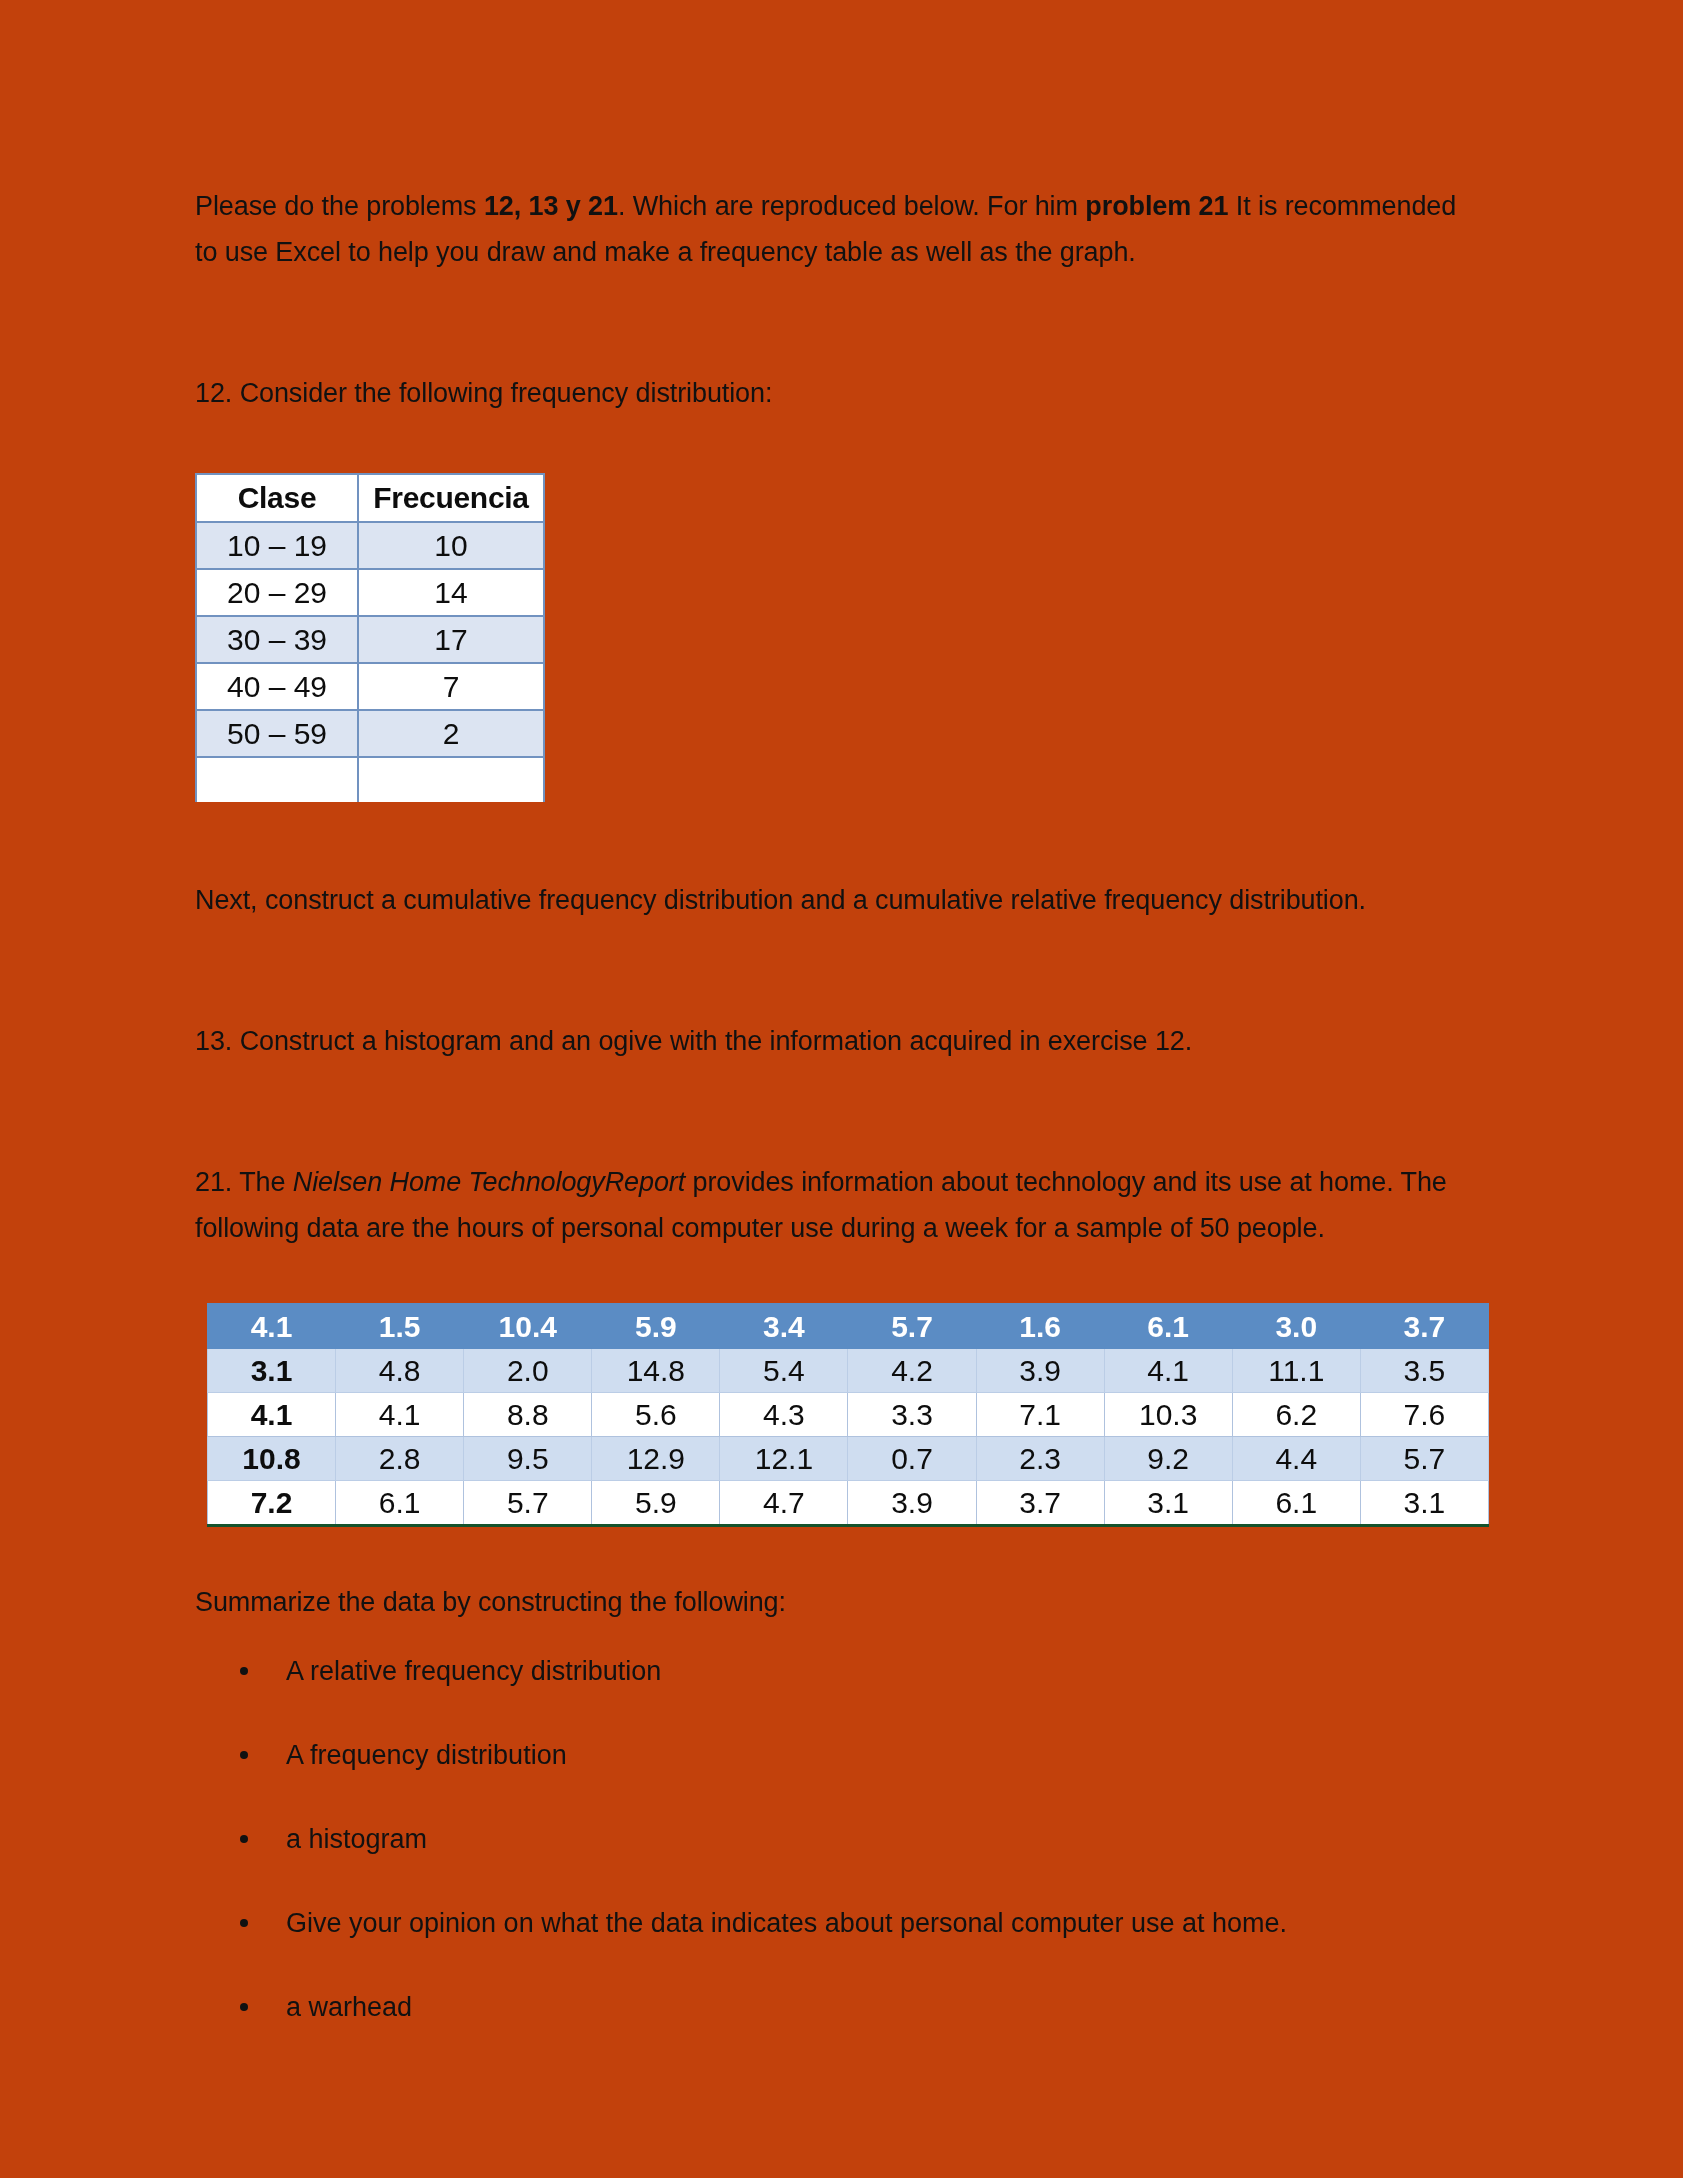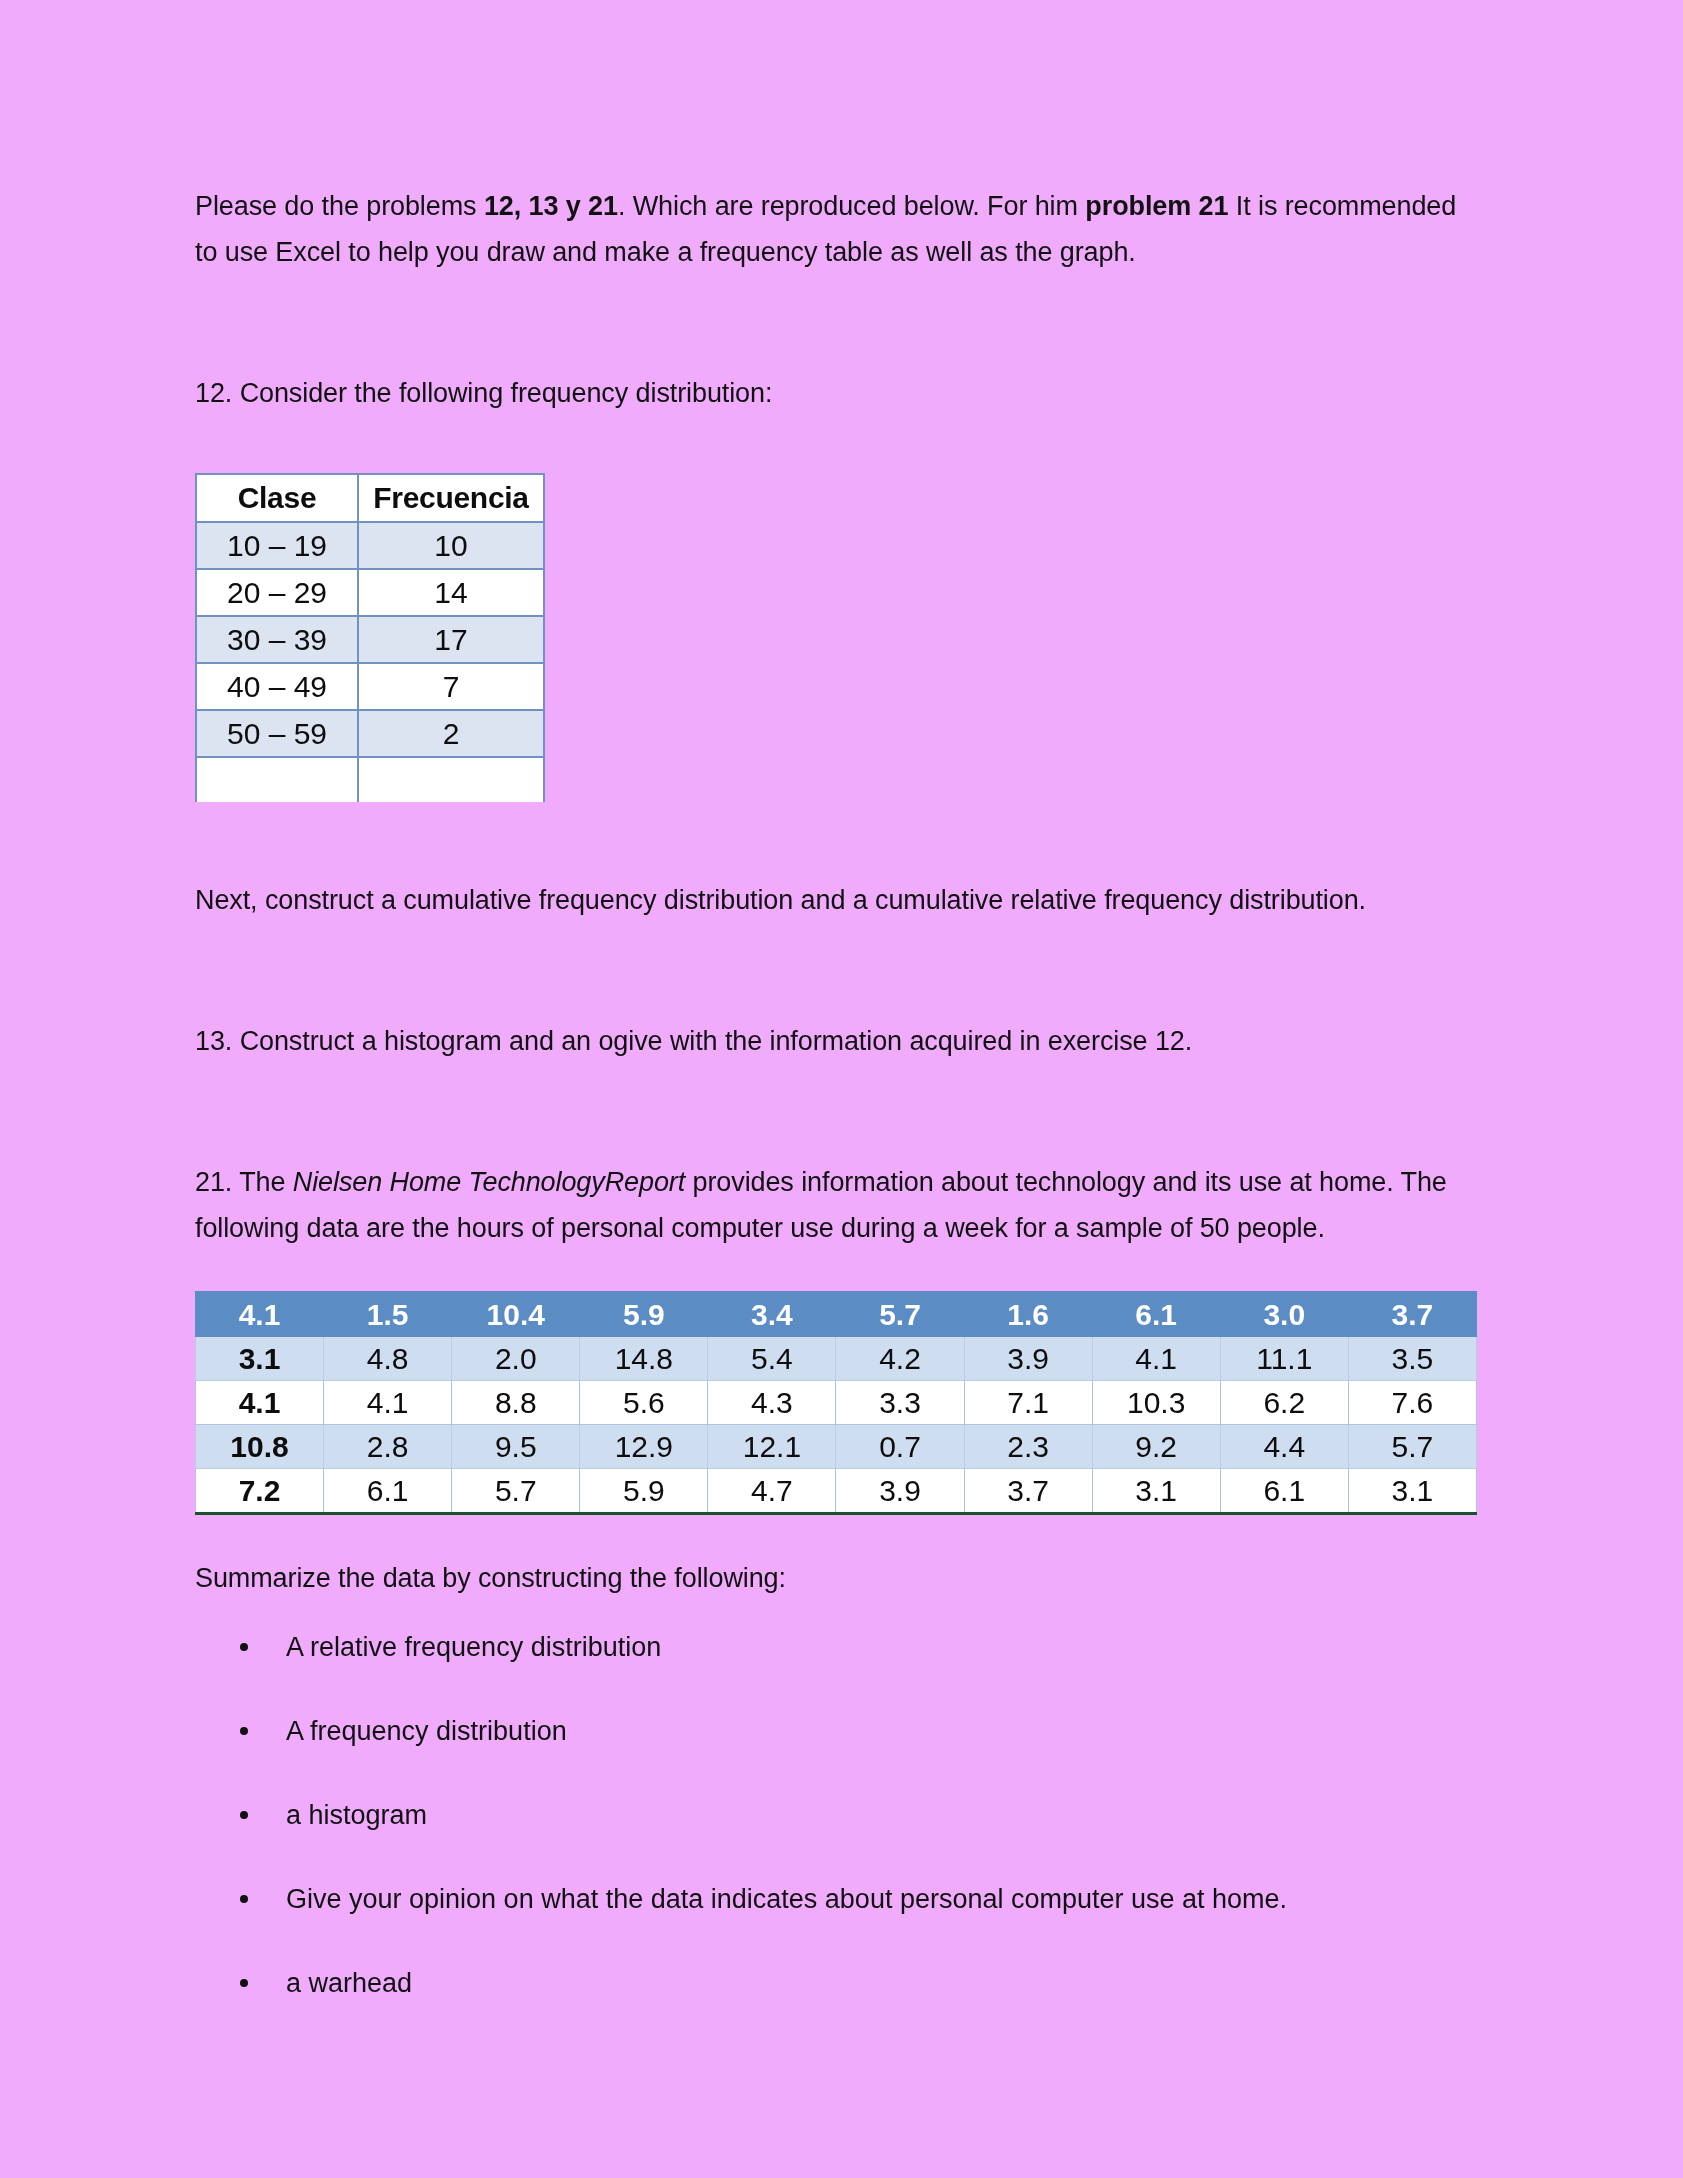--- a/index.html
+++ b/index.html
@@ -11,21 +11,21 @@
     width: 1683px;
     height: 2178px;
     font-family: "Liberation Sans", sans-serif;
     color: #000000;
     position: relative;
     overflow: hidden;
   }
   .page {
     width: 1683px;
     height: 2178px;
-    background: #f0abfc;
+    background: #c2410c;
     position: relative;
     box-sizing: border-box;
     padding: 183px 188px 0 195px;
   }
 
   
   .para {
     font-size: 27px;
     line-height: 46px;
     letter-spacing: -0.1px;
@@ -75,21 +75,21 @@
     height: 44px;
     border-bottom: none;
     background: #ffffff;
   }
 
   
   table.data {
     border-collapse: collapse;
     width: 1282px;
     table-layout: fixed;
-    margin: 0;
+    margin: 12px;
   }
   table.data td {
     border: 1px solid #AFC2DE;
     text-align: center;
     padding: 0;
     height: 43px;
     font-size: 30px;
     color: #0d0d0d;
     background: #ffffff;
     vertical-align: middle;

